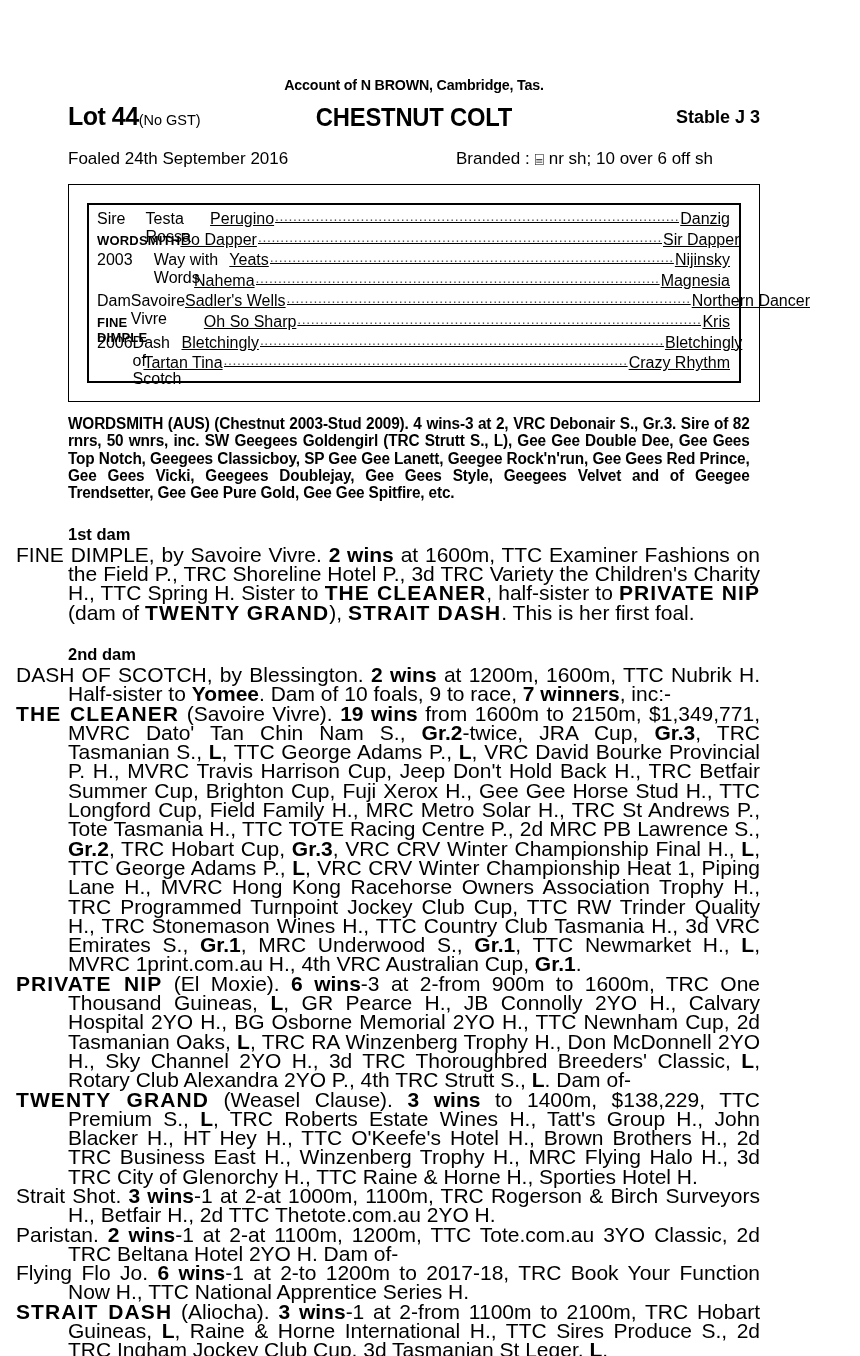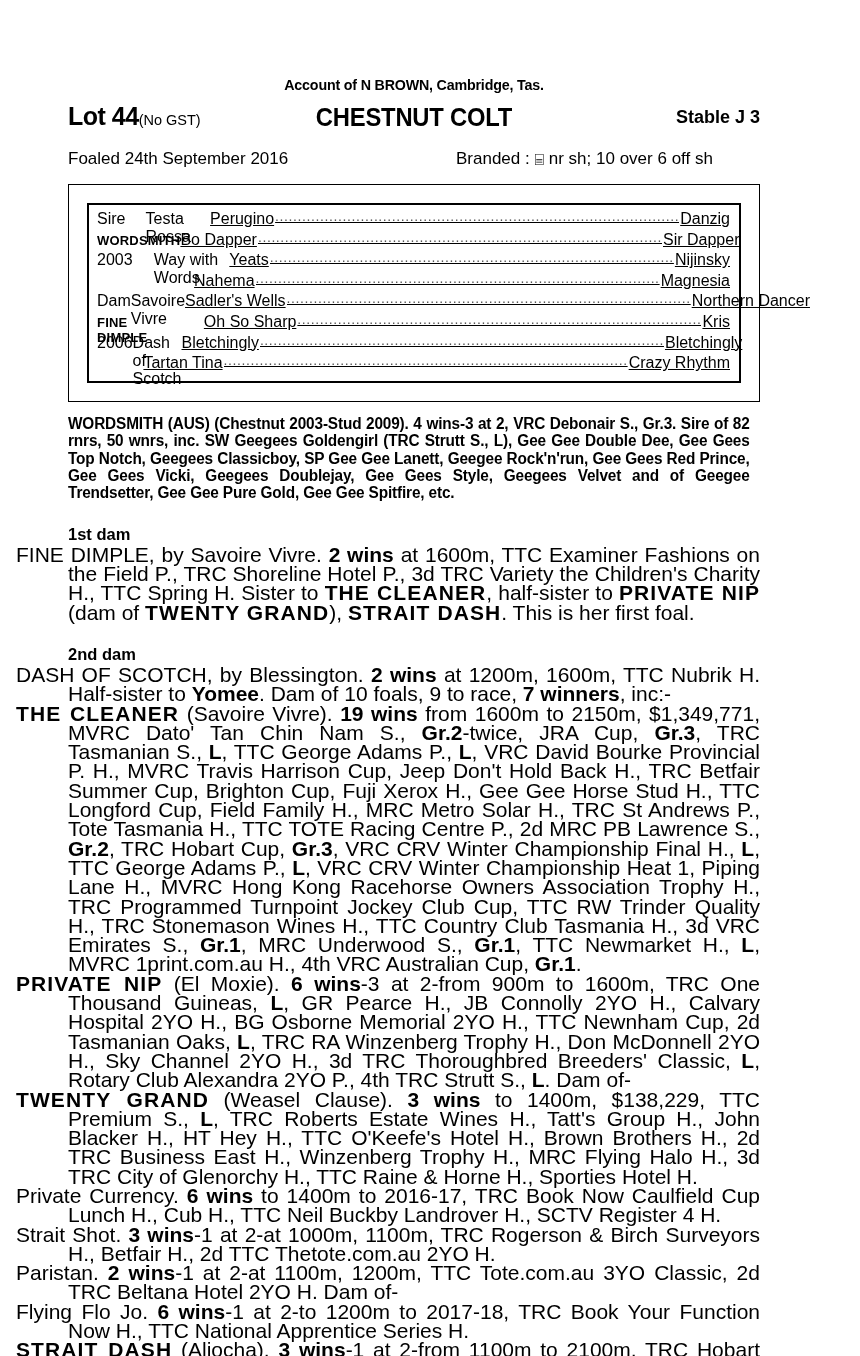--- a/index.html
+++ b/index.html
@@ -282,20 +282,19 @@
   <div class="blk" id="first-dam-body">
       <p class="ind1">FINE DIMPLE, by Savoire Vivre. <b>2 wins</b> at 1600m, TTC Examiner Fashions on the Field P., TRC Shoreline Hotel P., 3d TRC Variety the Children's Charity H., TTC Spring H. Sister to <span class="big">THE CLEANER</span>, half-sister to <span class="big">PRIVATE NIP</span> (dam of <span class="big">TWENTY GRAND</span>), <span class="big">STRAIT DASH</span>. This is her first foal.</p>
     </div>
 
   <div class="sec-head">2nd dam</div>
   <div class="blk" id="second-dam-body">
       <p class="ind1">DASH OF SCOTCH, by Blessington. <b>2 wins</b> at 1200m, 1600m, TTC Nubrik H. Half-sister to <b>Yomee</b>. Dam of 10 foals, 9 to race, <b>7 winners</b>, inc:-</p>
       <p class="ind2"><span class="big">THE CLEANER</span> (Savoire Vivre). <b>19 wins</b> from 1600m to 2150m, $1,349,771, MVRC Dato' Tan Chin Nam S., <b>Gr.2</b>-twice, JRA Cup, <b>Gr.3</b>, TRC Tasmanian S., <b>L</b>, TTC George Adams P., <b>L</b>, VRC David Bourke Provincial P. H., MVRC Travis Harrison Cup, Jeep Don't Hold Back H., TRC Betfair Summer Cup, Brighton Cup, Fuji Xerox H., Gee Gee Horse Stud H., TTC Longford Cup, Field Family H., MRC Metro Solar H., TRC St Andrews P., Tote Tasmania H., TTC TOTE Racing Centre P., 2d MRC PB Lawrence S., <b>Gr.2</b>, TRC Hobart Cup, <b>Gr.3</b>, VRC CRV Winter Championship Final H., <b>L</b>, TTC George Adams P., <b>L</b>, VRC CRV Winter Championship Heat 1, Piping Lane H., MVRC Hong Kong Racehorse Owners Association Trophy H., TRC Programmed Turnpoint Jockey Club Cup, TTC RW Trinder Quality H., TRC Stonemason Wines H., TTC Country Club Tasmania H., 3d VRC Emirates S., <b>Gr.1</b>, MRC Underwood S., <b>Gr.1</b>, TTC Newmarket H., <b>L</b>, MVRC 1print.com.au H., 4th VRC Australian Cup, <b>Gr.1</b>.</p>
       <p class="ind2"><span class="big">PRIVATE NIP</span> (El Moxie). <b>6 wins</b>-3 at 2-from 900m to 1600m, TRC One Thousand Guineas, <b>L</b>, GR Pearce H., JB Connolly 2YO H., Calvary Hospital 2YO H., BG Osborne Memorial 2YO H., TTC Newnham Cup, 2d Tasmanian Oaks, <b>L</b>, TRC RA Winzenberg Trophy H., Don McDonnell 2YO H., Sky Channel 2YO H., 3d TRC Thoroughbred Breeders' Classic, <b>L</b>, Rotary Club Alexandra 2YO P., 4th TRC Strutt S., <b>L</b>. Dam of-</p>
       <p class="ind3"><span class="big">TWENTY GRAND</span> (Weasel Clause). <b>3 wins</b> to 1400m, $138,229, TTC Premium S., <b>L</b>, TRC Roberts Estate Wines H., Tatt's Group H., John Blacker H., HT Hey H., TTC O'Keefe's Hotel H., Brown Brothers H., 2d TRC Business East H., Winzenberg Trophy H., MRC Flying Halo H., 3d TRC City of Glenorchy H., TTC Raine &amp; Horne H., Sporties Hotel H.</p>
-      <p class="ind2">Private Currency. <b>6 wins</b> to 1400m to 2016-17, TRC Book Now Caulfield Cup Lunch H., Cub H., TTC Neil Buckby Landrover H., SCTV Register 4 H.</p>
       <p class="ind2">Strait Shot. <b>3 wins</b>-1 at 2-at 1000m, 1100m, TRC Rogerson &amp; Birch Surveyors H., Betfair H., 2d TTC Thetote.com.au 2YO H.</p>
       <p class="ind2">Paristan. <b>2 wins</b>-1 at 2-at 1100m, 1200m, TTC Tote.com.au 3YO Classic, 2d TRC Beltana Hotel 2YO H. Dam of-</p>
       <p class="ind3">Flying Flo Jo. <b>6 wins</b>-1 at 2-to 1200m to 2017-18, TRC Book Your Function Now H., TTC National Apprentice Series H.</p>
       <p class="ind2"><span class="big">STRAIT DASH</span> (Aliocha). <b>3 wins</b>-1 at 2-from 1100m to 2100m, TRC Hobart Guineas, <b>L</b>, Raine &amp; Horne International H., TTC Sires Produce S., 2d TRC Ingham Jockey Club Cup, 3d Tasmanian St Leger, <b>L</b>.</p>
     </div>
 
 </div>
 
 </body></html>

